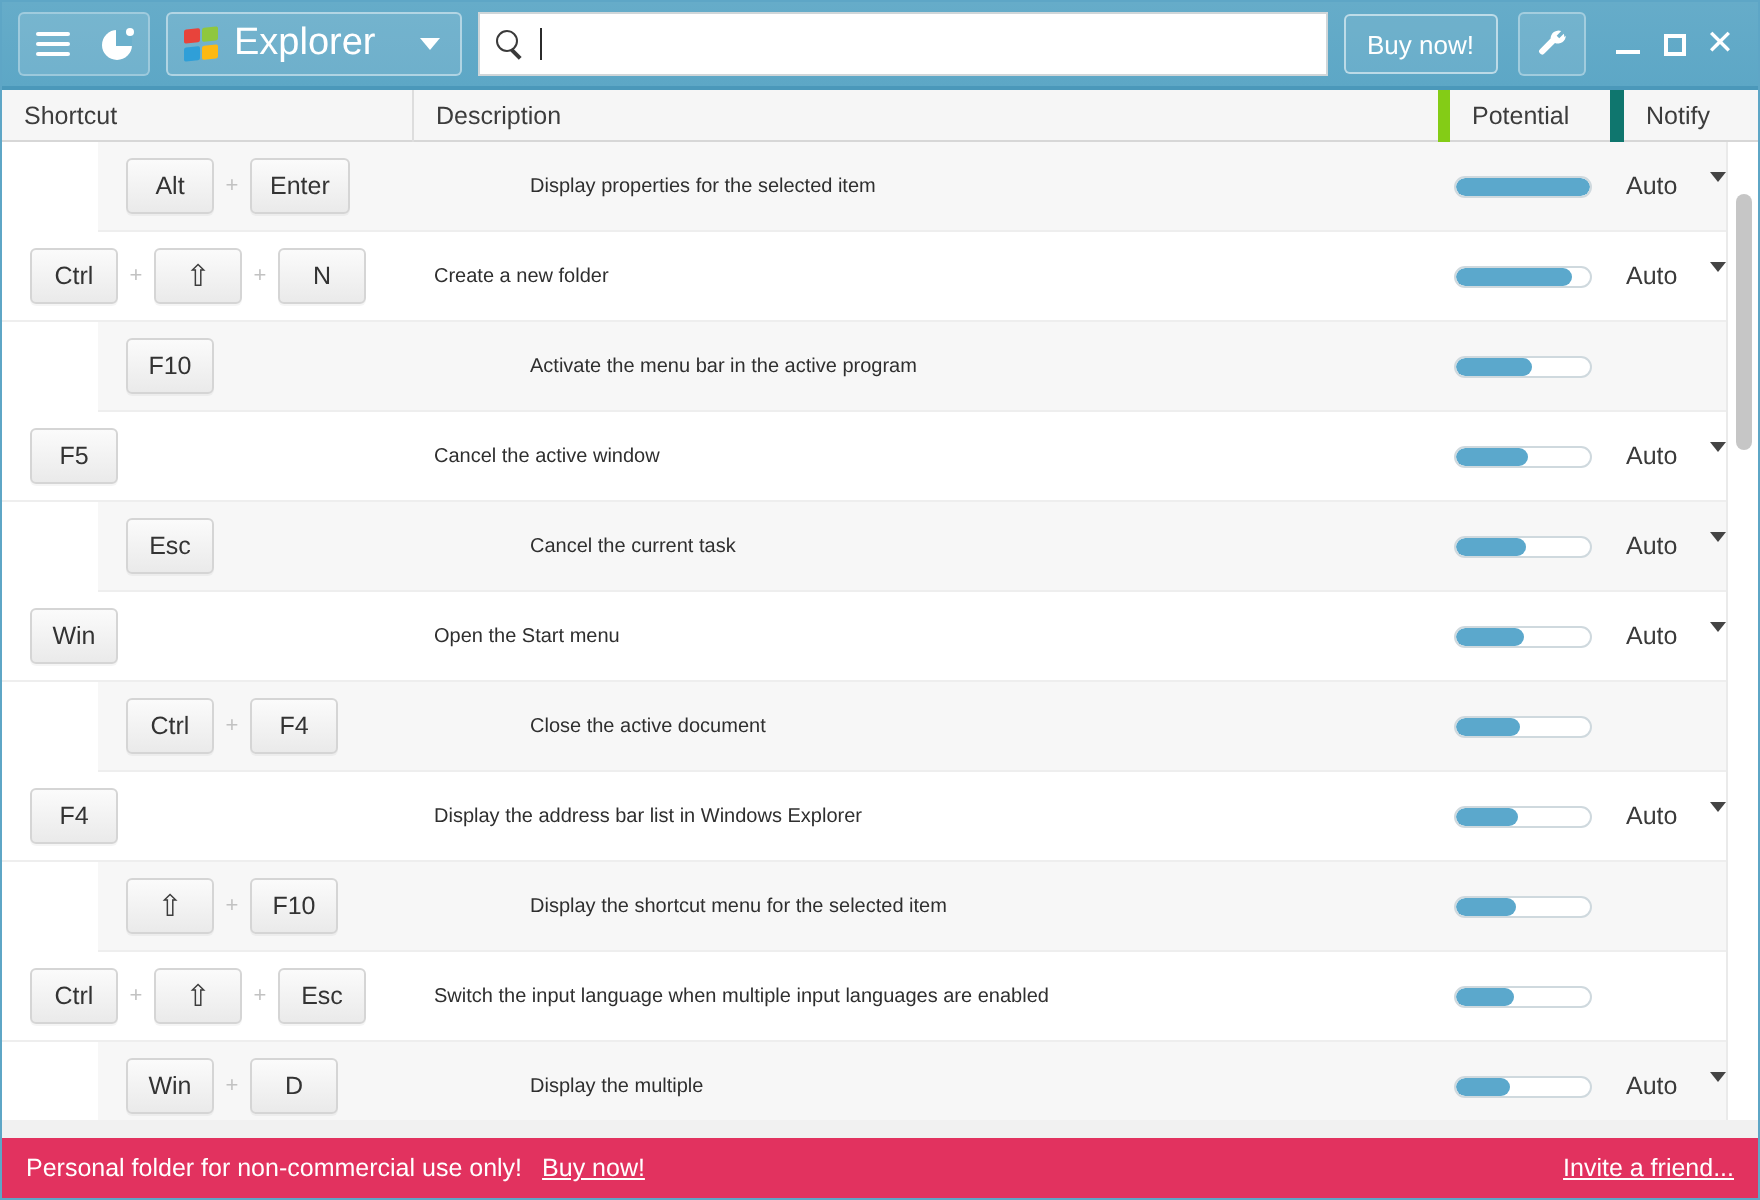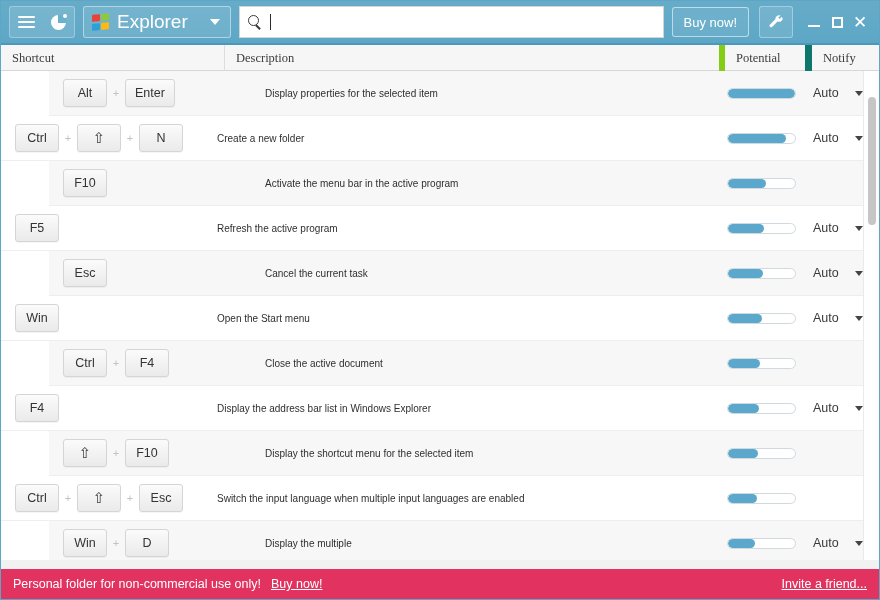--- a/index.html
+++ b/index.html
@@ -183,23 +183,23 @@
   
   .table-head {
     display: flex;
     height: 26px;
     background: #f6f6f6;
     border-bottom: 1px solid #d7d7d7;
     font-size: 12.5px;
     color: #3c3c3c;
     align-items: center;
   }
-  .th { padding-left: 11px; height: 26px; line-height: 26px; font-family: Liberation Serif, serif; }
+  .th { padding-left: 11px; height: 26px; line-height: 26px; }
   .th-shortcut   { width: 205px; }
-  .th-desc       { flex: 1; border-left: 1px solid #dddddd; margin-left: 18px; }
+  .th-desc       { flex: 1; border-left: 1px solid #dddddd; }
   .th-potential  { width: 86px; border-left: 6px solid #84cc16; }
   .th-notify     { width: 74px; border-left: 7px solid #0f766e; }
 
   
   .list-area {
     position: relative;
     height: 489px;
     overflow: hidden;
     background: #ffffff;
   }
@@ -275,21 +275,20 @@
   .bar-fill {
     position: absolute;
     left: 0; top: 0; bottom: 0;
     background: #5ba8cc;
     border-radius: 6px;
   }
 
   .cell-notify {
     width: 74px;
     display: flex;
-    align-items: center;
     gap: 16px;
     padding-left: 8px;
   }
   .notify-label { font-size: 12.5px; color: #3a3a3a; }
   .notify-caret {
     width: 0; height: 0;
     border-left: 4.5px solid transparent;
     border-right: 4.5px solid transparent;
     border-top: 5.5px solid #444444;
   }
@@ -449,21 +448,21 @@
             <div class="bar-track">
               <div class="bar-fill" style="width: 56%;"></div>
             </div>
           </div>
           <div class="cell-notify"></div>
         </div>
         <div class="row even">
           <div class="cell-shortcut">
             <span class="key">F5</span>
           </div>
-          <div class="cell-desc">Refresh the active program</div>
+          <div class="cell-desc">Cancel the active window</div>
           <div class="cell-potential">
             <div class="bar-track">
               <div class="bar-fill" style="width: 54%;"></div>
             </div>
           </div>
           <div class="cell-notify">
             <span class="notify-label">Auto</span>
             <span class="notify-caret"></span>
           </div>
         </div>

